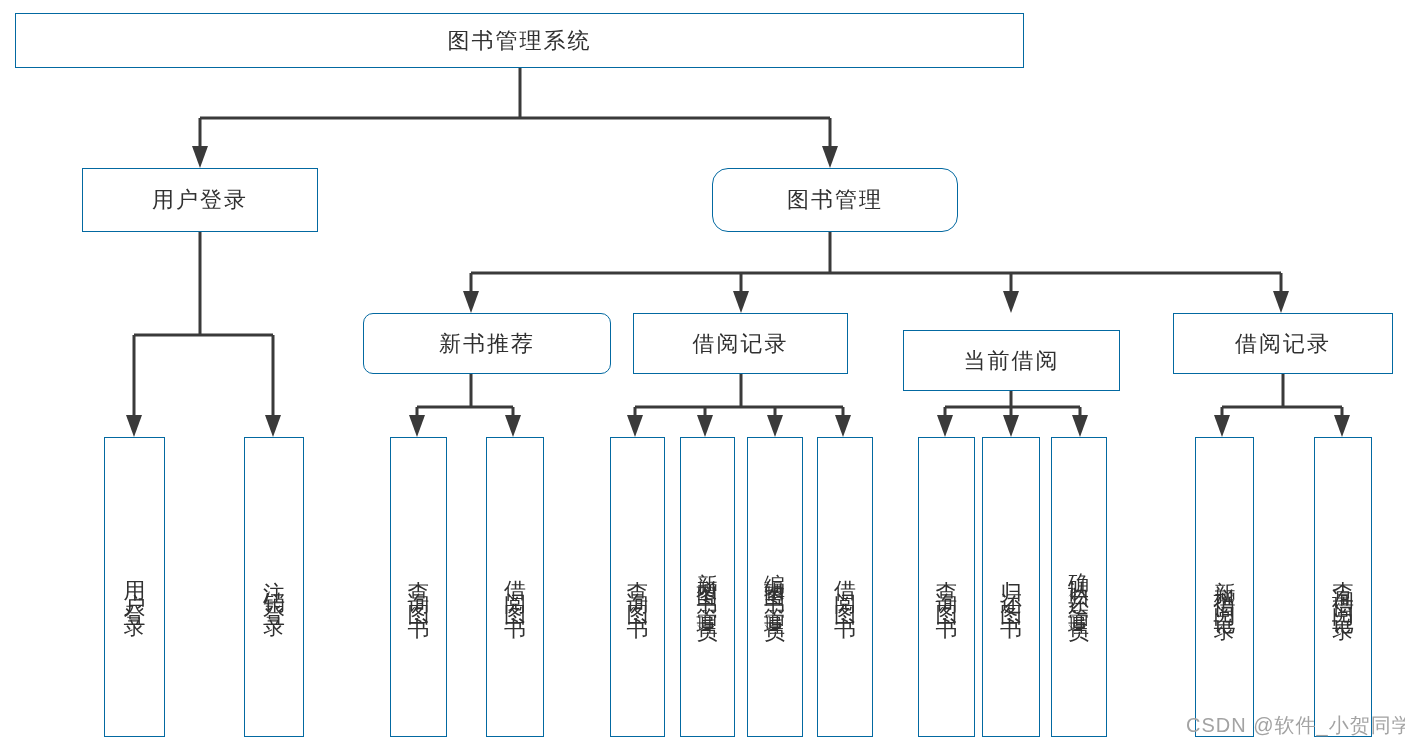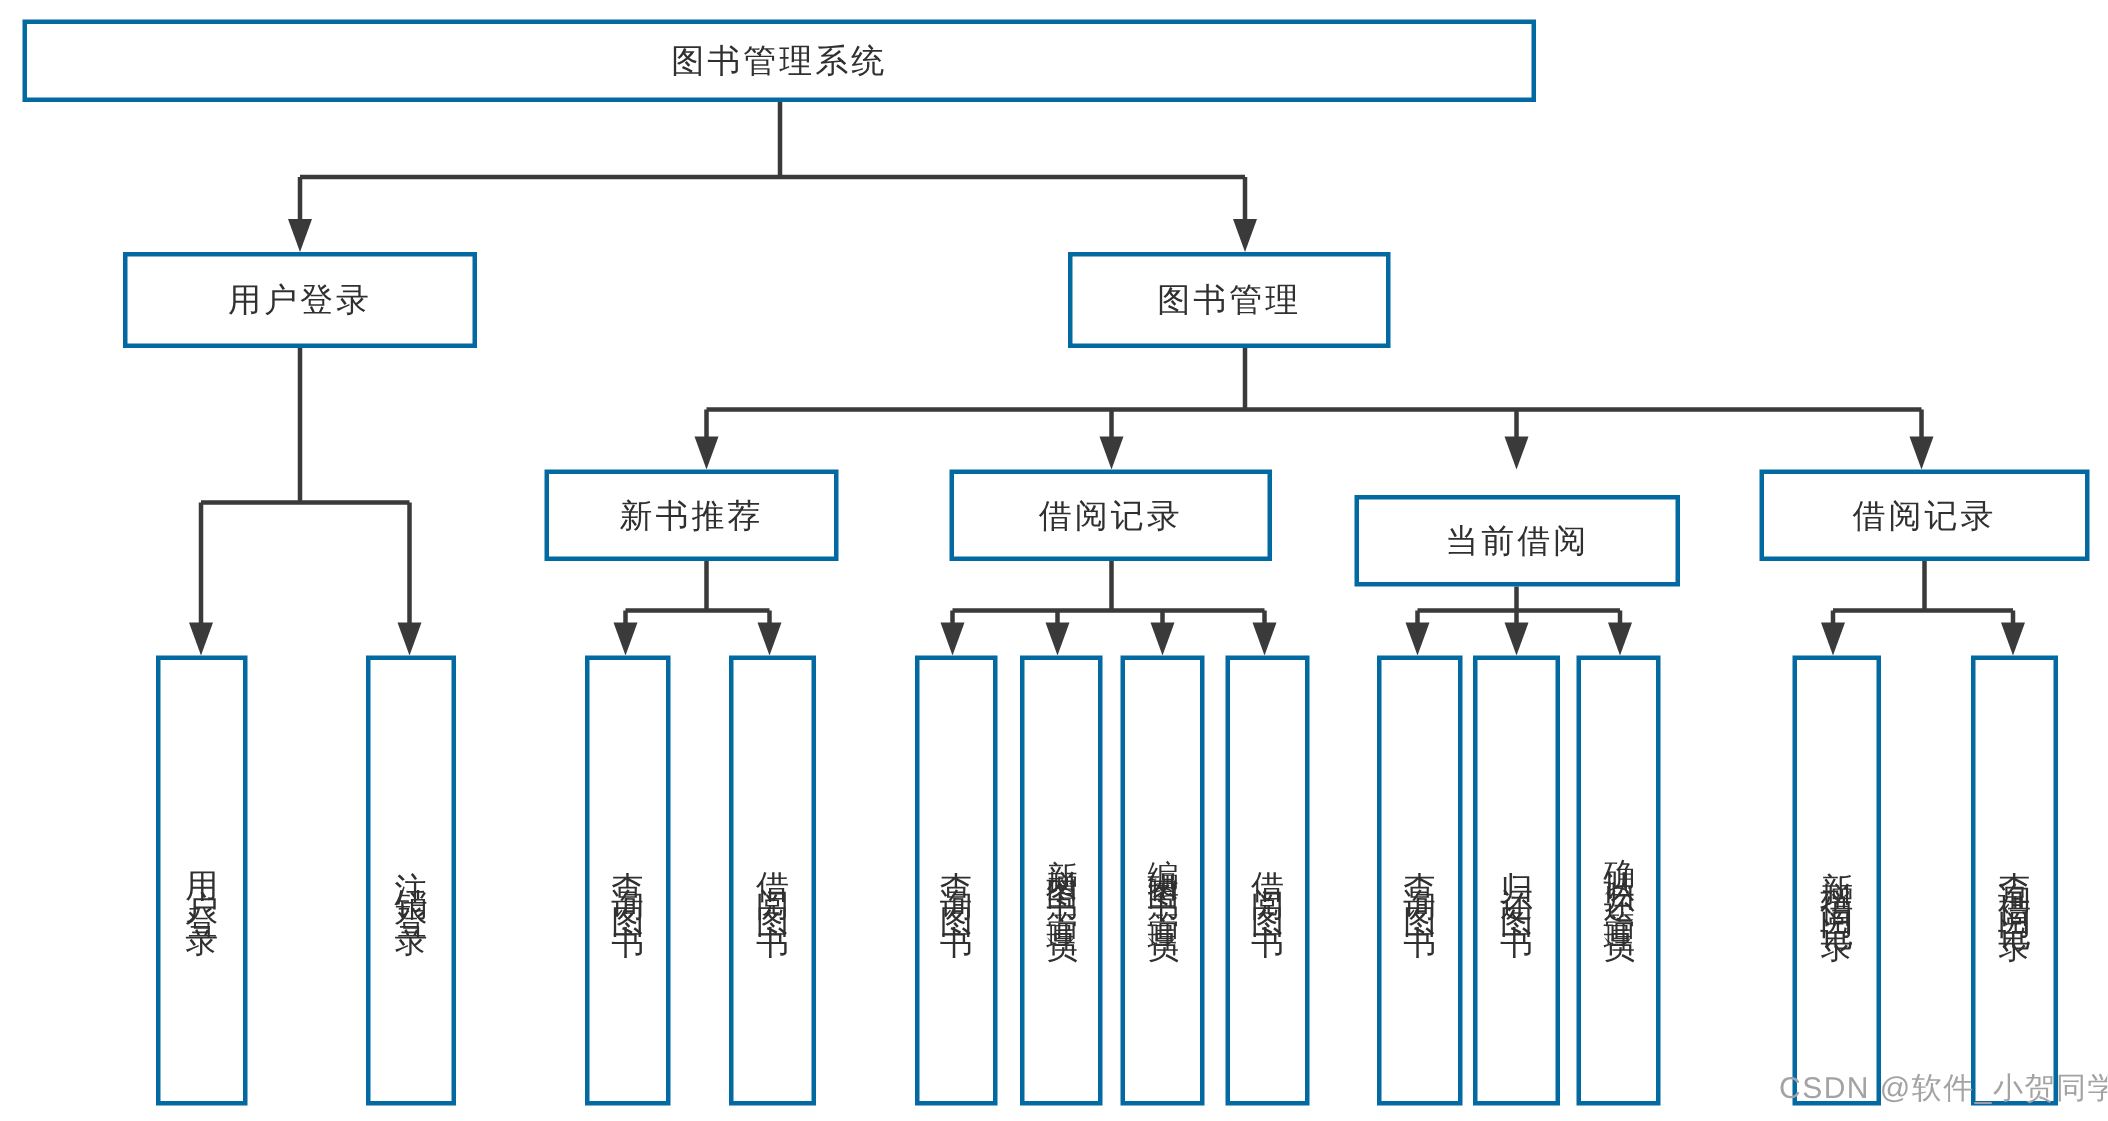--- a/index.html
+++ b/index.html
@@ -19,21 +19,21 @@
     position: absolute;
     left: 0;
     top: 0;
     width: 1405px;
     height: 747px;
     pointer-events: none;
   }
   .node {
     position: absolute;
     box-sizing: border-box;
-    border: 3px solid #0369a1;
+    border: 1px solid #0369a1;
     background: #ffffff;
     display: flex;
     align-items: center;
     justify-content: center;
     color: #303030;
   }
   .node span {
     font-size: 22px;
     letter-spacing: 2px;
     color: #303030;
@@ -108,25 +108,25 @@
     </g>
   </svg>
 
   <div class="node" style="left:15px; top:13px; width:1009px; height:55px;">
     <span>图书管理系统</span>
   </div>
 
   <div class="node" style="left:82px; top:168px; width:236px; height:64px;">
     <span>用户登录</span>
   </div>
-  <div class="node" style="left:712px; top:168px; width:215px; height:64px;">
+  <div class="node" style="left:712px; top:168px; width:246px; height:64px;border-radius:16px;">
     <span>图书管理</span>
   </div>
 
-  <div class="node" style="left:363px; top:313px; width:196px; height:61px;">
+  <div class="node" style="left:363px; top:313px; width:248px; height:61px;border-radius:10px;">
     <span>新书推荐</span>
   </div>
   <div class="node" style="left:633px; top:313px; width:215px; height:61px;">
     <span>借阅记录</span>
   </div>
   <div class="node" style="left:903px; top:313px; width:217px; height:61px;margin-top:17px;">
     <span>当前借阅</span>
   </div>
   <div class="node" style="left:1173px; top:313px; width:220px; height:61px;">
     <span>借阅记录</span>

